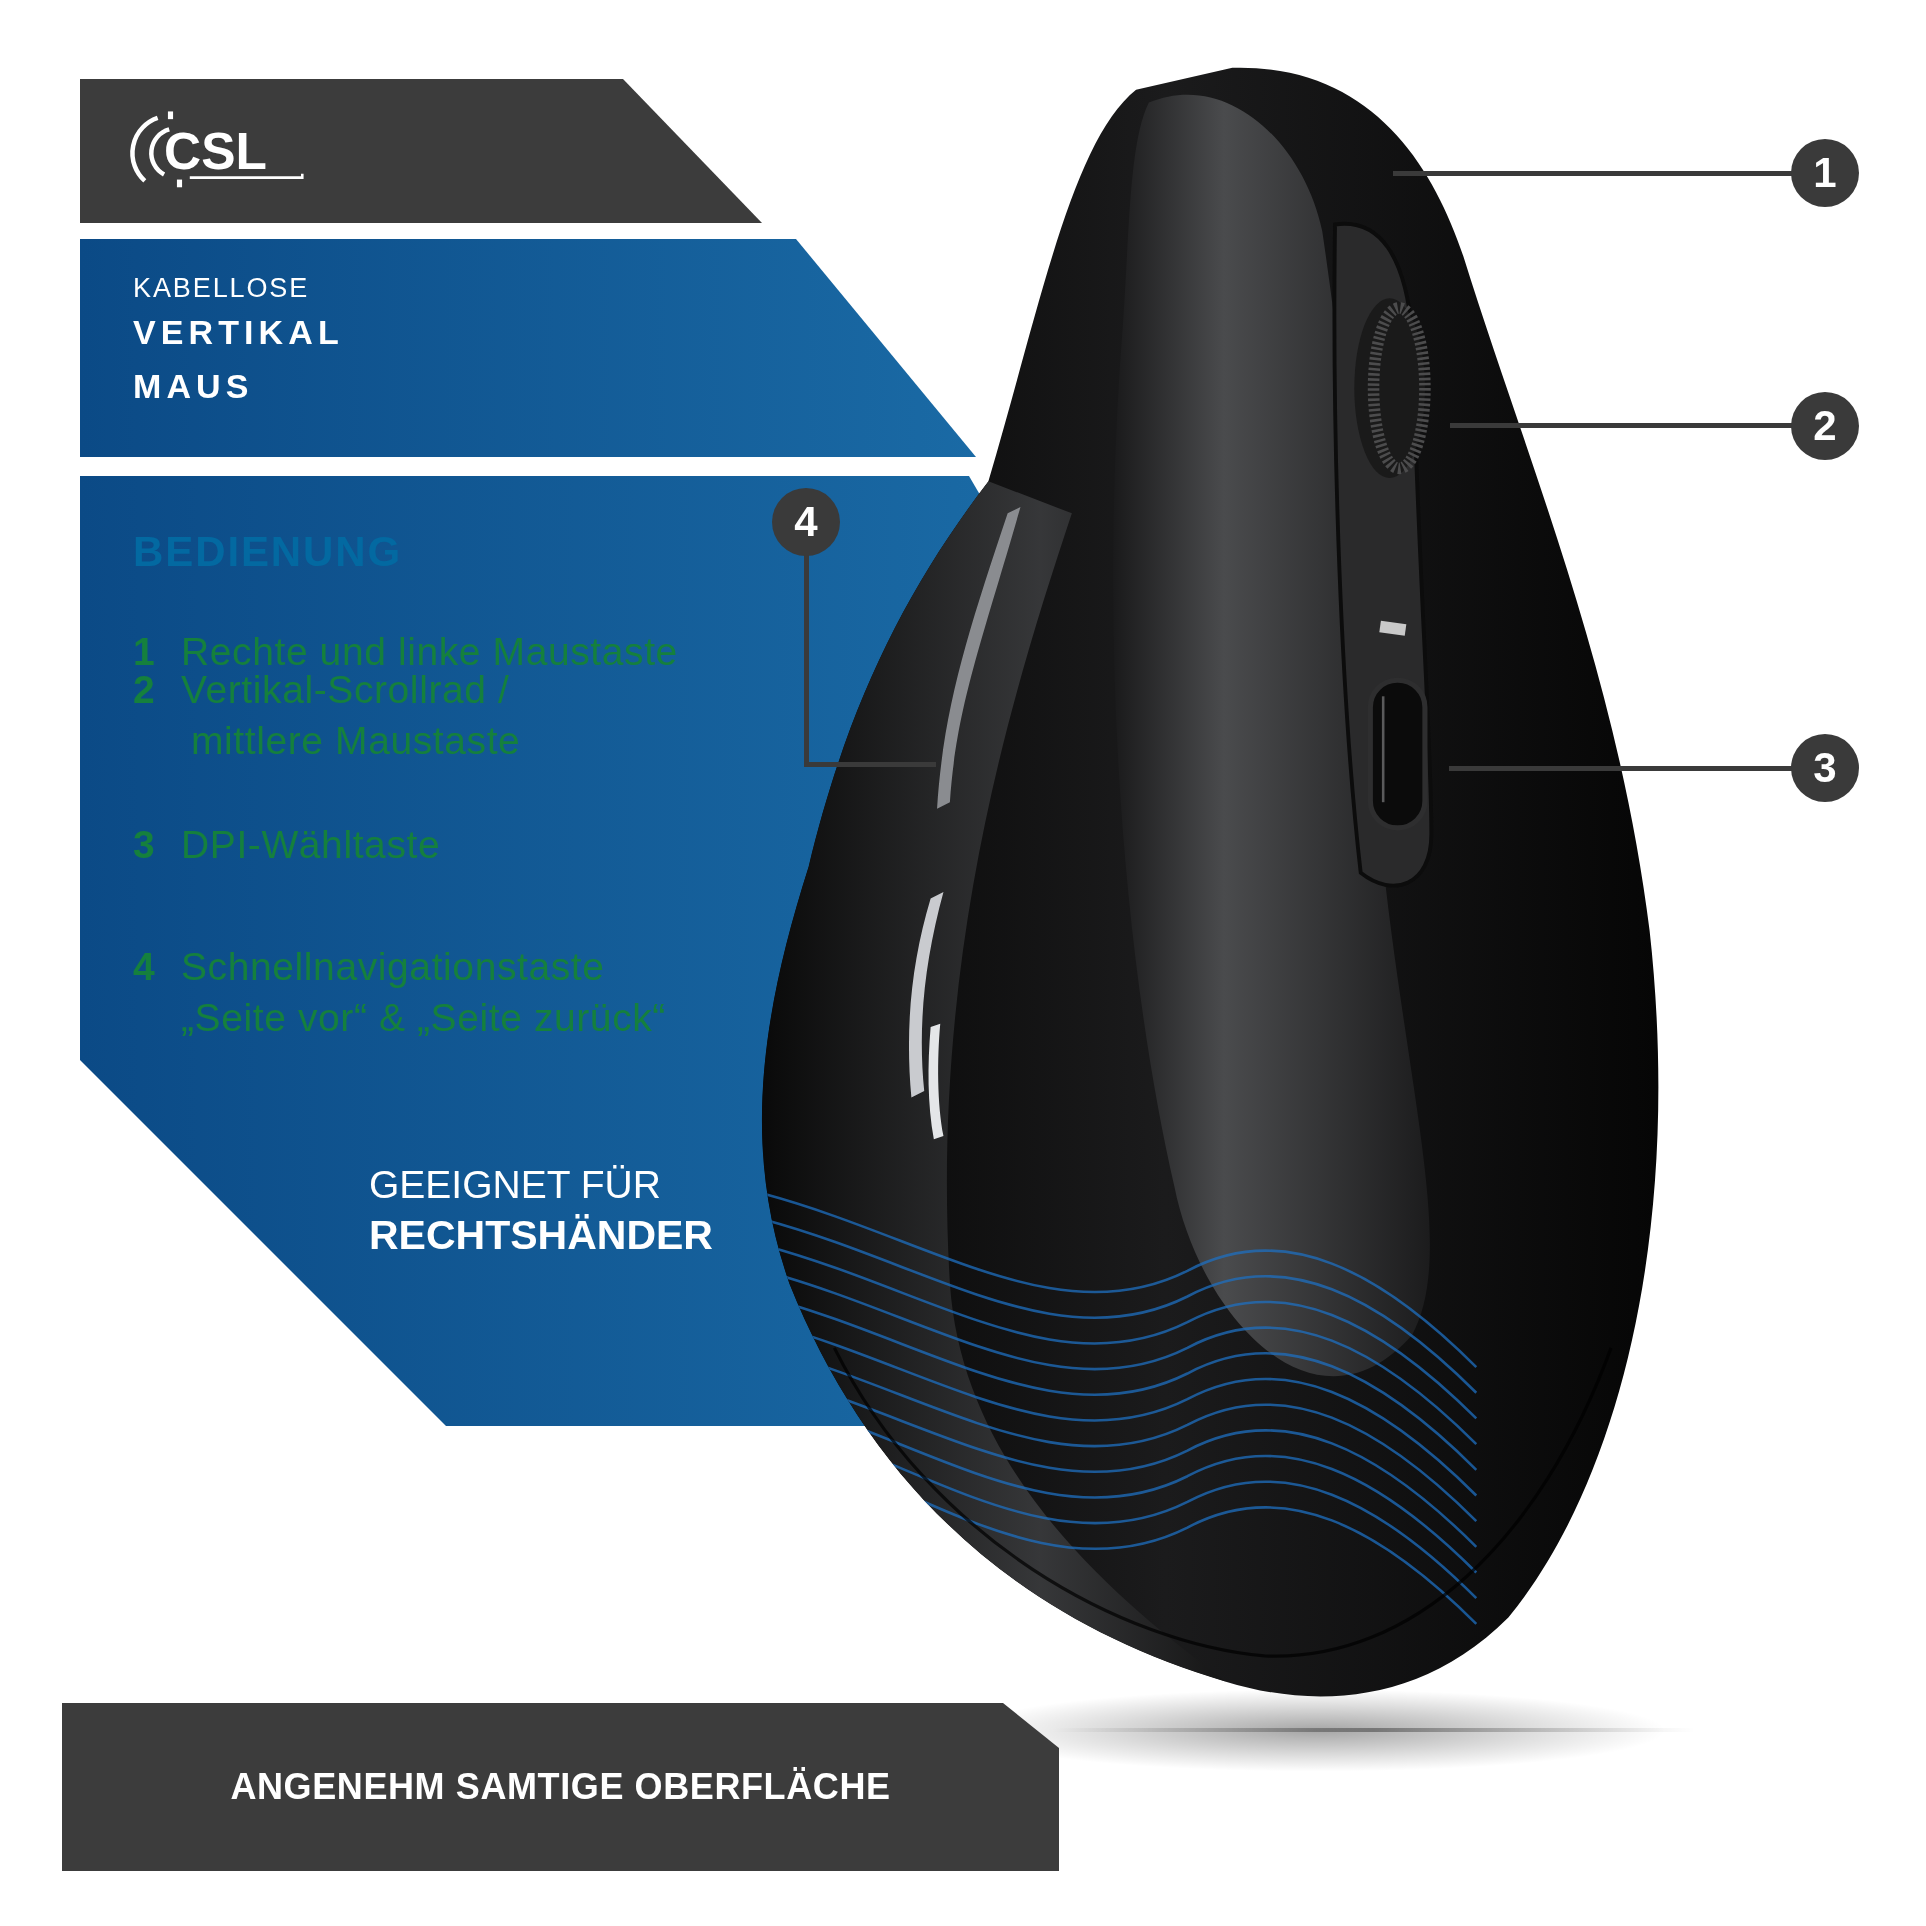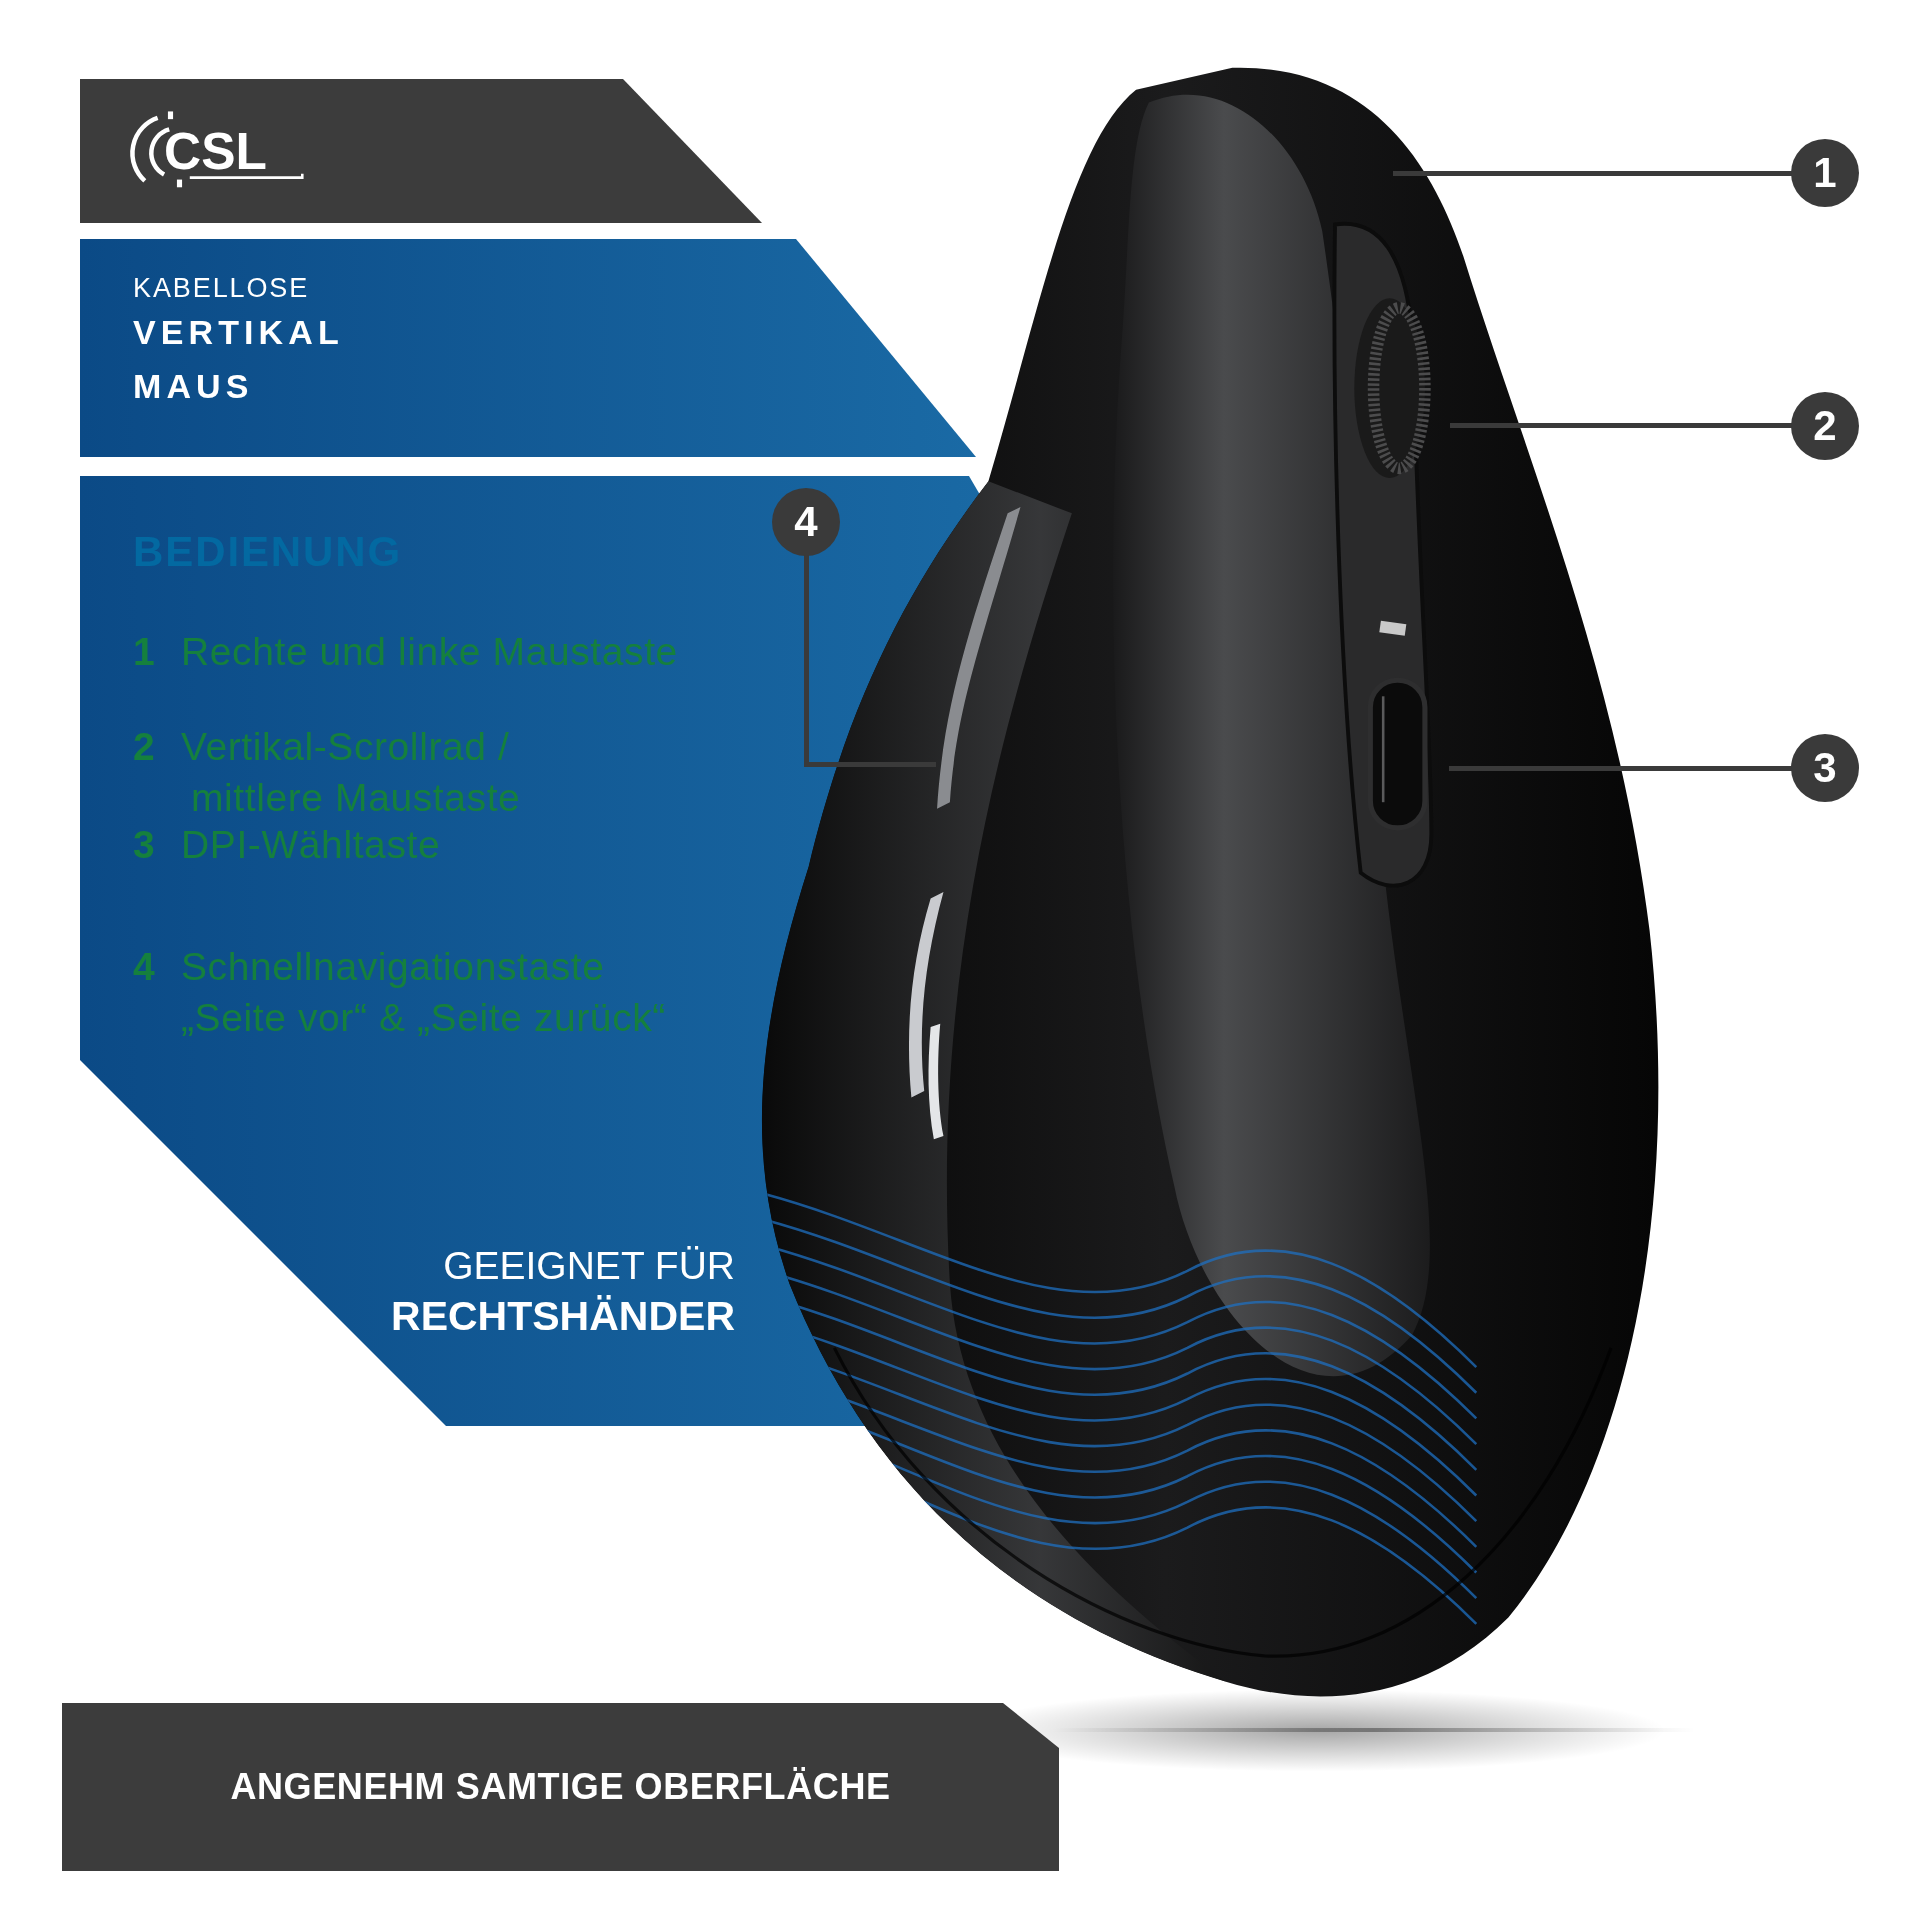--- a/index.html
+++ b/index.html
@@ -22,21 +22,21 @@
   
   .feat-panel { left: 80px; top: 476px; width: 934px; height: 950px;
                 background: linear-gradient(90deg, #0b4a86 0%, #1a6aa5 100%);
                 clip-path: polygon(0 0, 889px 0, 934px 77px, 934px 950px, 366px 950px, 0 584px); }
   .bedienung { left: 133px; top: 528px; color: #0369a1; font-size: 42px; font-weight: bold; letter-spacing: 1.9px; }
   .feat { left: 133px; color: #15803d; font-size: 39px; line-height: 51px; letter-spacing: 0.6px; }
   .feat .num { font-weight: bold; display: inline-block; width: 48px; }
   .feat .sub { padding-left: 48px; display: block; }
   .feat .ital { font-style: italic; }
 
-  .geeignet { left: 369px; top: 1240px; width: 366px; text-align: right; color: #fff; line-height: 51px; }
+  .geeignet { left: 369px; top: 1159px; width: 366px; text-align: left; color: #fff; line-height: 51px; }
   .geeignet .l1 { font-size: 39px; display: block; }
   .geeignet .l2 { font-size: 41px; font-weight: bold; display: block; }
 
   
   .bottom-banner { left: 62px; top: 1703px; width: 997px; height: 168px; background: #3c3c3c;
                    clip-path: polygon(0 0, 941px 0, 997px 45px, 997px 168px, 0 168px); }
   .bottom-text { left: 62px; top: 1703px; width: 997px; height: 168px; display: flex;
                  align-items: center; justify-content: center; color: #fff; font-size: 36px;
                  font-weight: bold; letter-spacing: 0.6px; }
 
@@ -69,21 +69,21 @@
 <div class="abs t-small">KABELLOSE</div>
 <div class="abs t-big" style="top:315px">VERTIKAL</div>
 <div class="abs t-big" style="top:369px">MAUS</div>
 
 <div class="abs feat-panel"></div>
 <div class="abs bedienung">BEDIENUNG</div>
 
 <div class="abs feat" style="top:626px">
   <span class="num">1</span><span>Rechte und linke Maustaste</span>
 </div>
-<div class="abs feat" style="top:721px">
+<div class="abs feat" style="top:664px">
   <span class="num">2</span><span>Vertikal-Scrollrad /</span>
   <span class="sub" style="padding-left:58px">mittlere Maustaste</span>
 </div>
 <div class="abs feat" style="top:819px">
   <span class="num">3</span><span>DPI-Wähltaste</span>
 </div>
 <div class="abs feat" style="top:941px">
   <span class="num">4</span><span>Schnellnavigationstaste</span>
   <span class="sub">„Seite vor“ &amp; „Seite zurück“</span>
 </div>

